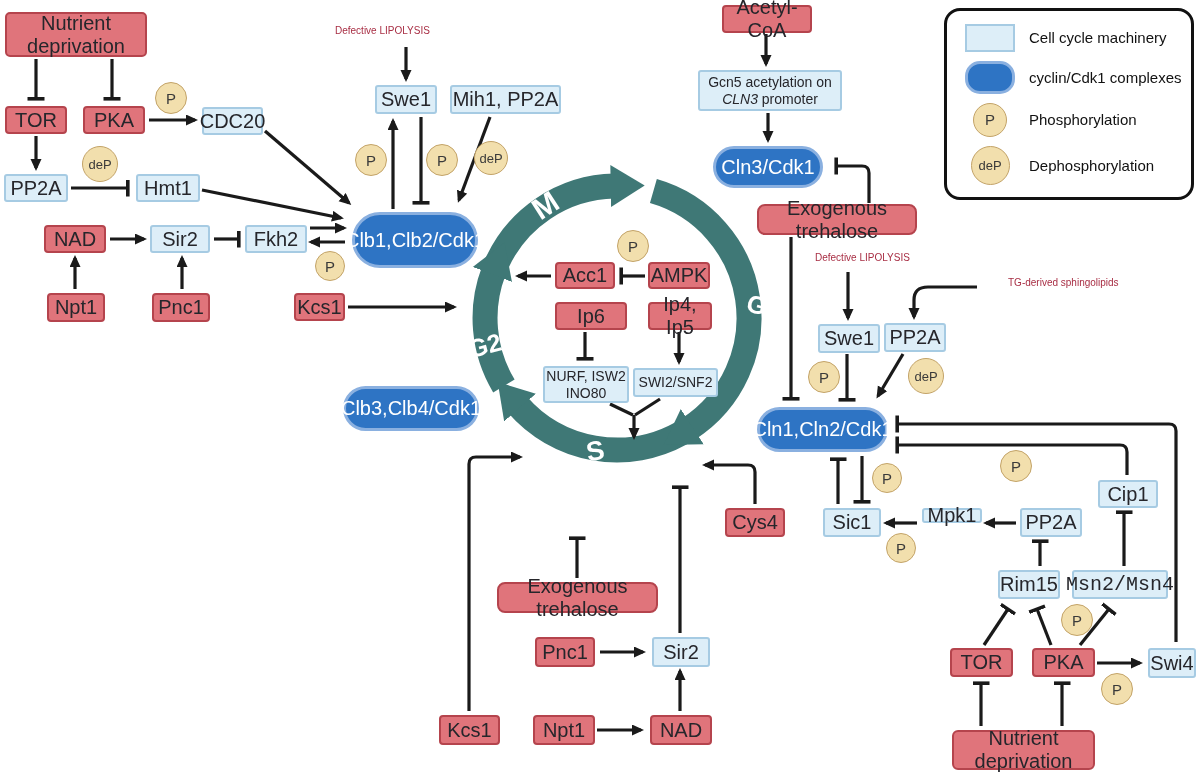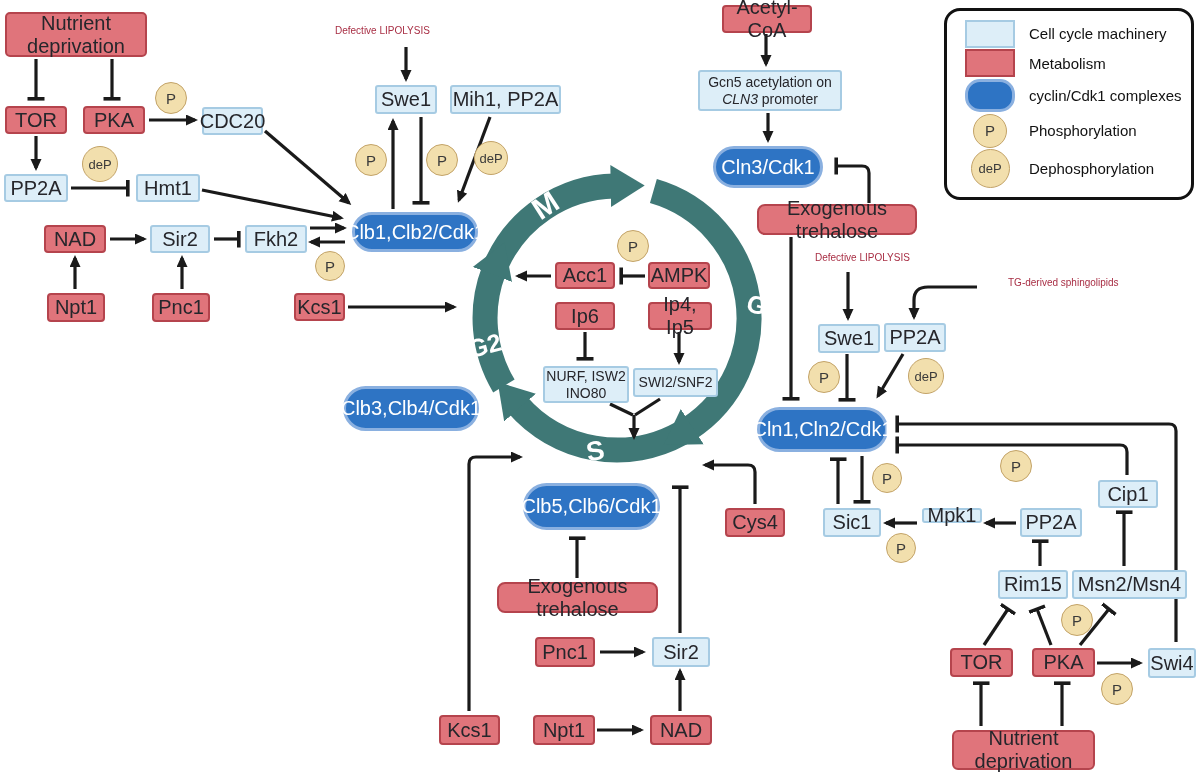--- a/index.html
+++ b/index.html
@@ -146,21 +146,21 @@
       </div>
       <div class="node metabolism" style="left: 294px; top: 293px; width: 51px; height: 28px;">
         <div><span>Kcs1</span></div>
       </div>
       <div class="node metabolism" style="left: 555px; top: 262px; width: 60px; height: 27px;">
         <div><span>Acc1</span></div>
       </div>
       <div class="node metabolism" style="left: 648px; top: 262px; width: 62px; height: 27px;">
         <div><span>AMPK</span></div>
       </div>
-      <div class="node metabolism" style="left: 555px; top: 302px; width: 60px; height: 28px;">
+      <div class="node metabolism" style="left: 555px; top: 302px; width: 72px; height: 28px;">
         <div><span>Ip6</span></div>
       </div>
       <div class="node metabolism" style="left: 648px; top: 302px; width: 64px; height: 28px;">
         <div><span>Ip4, Ip5</span></div>
       </div>
       <div class="node metabolism" style="left: 722px; top: 5px; width: 90px; height: 28px;">
         <div><span>Acetyl-CoA</span></div>
       </div>
       <div class="node metabolism" style="left: 757px; top: 204px; width: 160px; height: 31px; border-radius: 8px;">
         <div><span>Exogenous trehalose</span></div>
@@ -235,40 +235,37 @@
       </div>
       <div class="node machinery" style="left: 922px; top: 508px; width: 60px; height: 15px;">
         <div><span>Mpk1</span></div>
       </div>
       <div class="node machinery" style="left: 1020px; top: 508px; width: 62px; height: 29px;">
         <div><span>PP2A</span></div>
       </div>
       <div class="node machinery" style="left: 1098px; top: 480px; width: 60px; height: 28px;">
         <div><span>Cip1</span></div>
       </div>
-      <div class="node machinery" style="left: 998px; top: 570px; width: 70px; height: 29px; text-align: right;">
+      <div class="node machinery" style="left: 998px; top: 570px; width: 62px; height: 29px; text-align: right;">
         <div><span>Rim15</span></div>
       </div>
-      <div class="node machinery" style="left: 1072px; top: 570px; width: 115px; height: 29px;">
+      <div class="node machinery" style="left: 1072px; top: 570px; width: 96px; height: 29px; font-family: Liberation Mono, monospace;">
         <div><span>Msn2/Msn4</span></div>
       </div>
       <div class="node machinery" style="left: 1148px; top: 648px; width: 48px; height: 30px;">
         <div><span>Swi4</span></div>
       </div>
       <div class="node machinery" style="left: 652px; top: 637px; width: 58px; height: 30px;">
         <div><span>Sir2</span></div>
       </div>
-      <div class="node complex" style="left: 352px; top: 212px; width: 126px; height: 40px;">
+      <div class="node complex" style="left: 352px; top: 212px; width: 126px; height: 56px;">
         <div><span>Clb1,Clb2/Cdk1</span></div>
       </div>
       <div class="node complex" style="left: 343px; top: 386px; width: 136px; height: 45px;">
         <div><span>Clb3,Clb4/Cdk1</span></div>
-      </div>
-      <div class="node complex" style="left: 523px; top: 483px; width: 137px; height: 47px;">
-        <div><span>Clb5,Clb6/Cdk1</span></div>
       </div>
       <div class="node complex" style="left: 713px; top: 146px; width: 110px; height: 42px;">
         <div><span>Cln3/Cdk1</span></div>
       </div>
       <div class="node complex" style="left: 757px; top: 407px; width: 131px; height: 45px; text-align: center;">
         <div><span>Cln1,Cln2/Cdk1</span></div>
       </div>
       <div class="badge" style="left: 155px; top: 82px; width: 32px; height: 32px; font-size: 15px;">P</div>
       <div class="badge" style="left: 82px; top: 146px; width: 36px; height: 36px; font-size: 13px;">deP</div>
       <div class="badge" style="left: 355px; top: 144px; width: 32px; height: 32px; font-size: 15px;">P</div>
@@ -290,26 +287,20 @@
 
   <div class="legend">
     <div class="legend-row">
       <span class="legend-swatch-wrap">
           <span class="sw-machinery"></span>
         </span>
       <span class="legend-label">Cell cycle machinery</span>
     </div>
     <div class="legend-row">
       <span class="legend-swatch-wrap">
-          <span class="sw-metabolism"></span>
-        </span>
-      <span class="legend-label">Metabolism</span>
-    </div>
-    <div class="legend-row">
-      <span class="legend-swatch-wrap">
           <span class="sw-complex"></span>
         </span>
       <span class="legend-label">cyclin/Cdk1 complexes</span>
     </div>
     <div class="legend-row">
       <span class="legend-swatch-wrap">
           <span class="sw-phos">P</span>
         </span>
       <span class="legend-label">Phosphorylation</span>
     </div>

